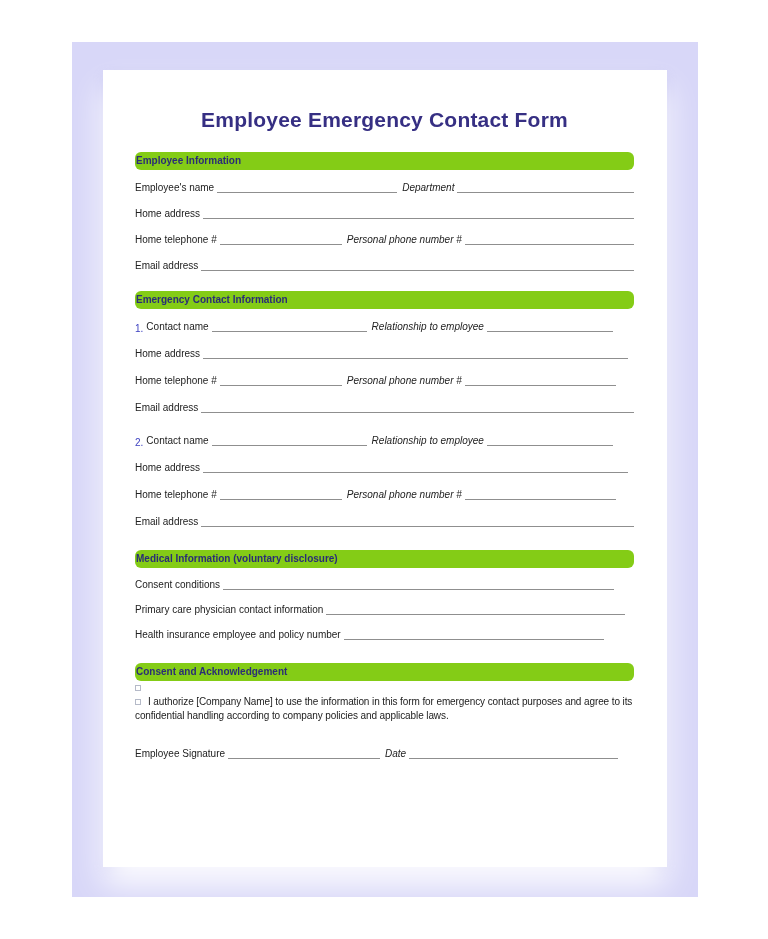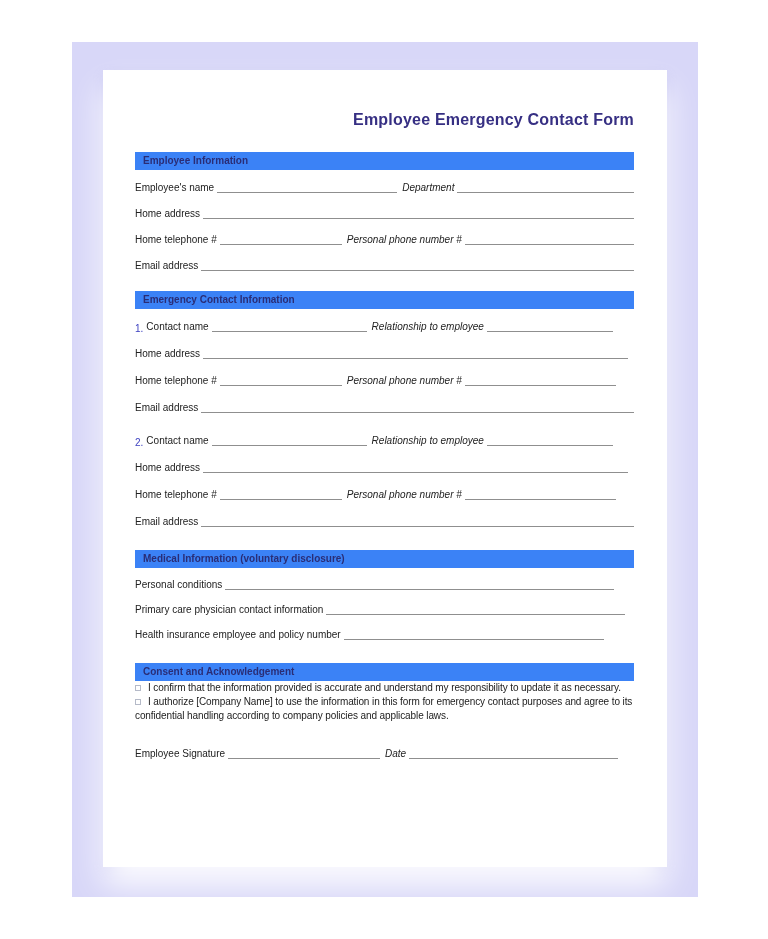--- a/index.html
+++ b/index.html
@@ -12,26 +12,26 @@
     position: absolute; left: 72px; top: 42px; width: 626px; height: 855px;
     background: #d8d7f8;
   }
   .page {
     position: absolute; left: 31px; top: 28px; width: 564px; height: 797px;
     background: #ffffff;
     box-shadow: 0 18px 30px rgba(255,255,255,0.95), 0 4px 10px rgba(140,140,220,0.18);
     padding: 38px 33px 0 32px;
   }
   .form-title {
-    margin: 0; font-size: 16px; line-height: 24px; font-weight: bold;
-    text-align: right; color: #362f83; letter-spacing: 0.2px;
+    margin: 0; font-size: 21px; line-height: 24px; font-weight: bold;
+    text-align: center; color: #362f83; letter-spacing: 0.2px;
   }
   .bar {
-    background: #3b82f6; height: 18px; line-height: 18px; padding-left: 8px;
-    font-weight: bold; color: #2a2d76; white-space: nowrap; overflow: hidden;
+    background: #84cc16; height: 18px; line-height: 18px; padding-left: 1px;
+    font-weight: bold; color: #2a2d76; white-space: nowrap; overflow: hidden; border-radius: 6px;
   }
   .bar.sm { font-size: 10px; }
   .bar.lg { font-size: 10px; }
   .mt10{margin-top:10px}.mt11{margin-top:11px}.mt12{margin-top:12px}.mt13{margin-top:13px}
   .mt14{margin-top:14px}.mt18{margin-top:18px}.mt19{margin-top:19px}.mt20{margin-top:20px}
   .mt21{margin-top:21px}.mt24{margin-top:24px}
   .row {
     display: flex; align-items: flex-end; height: 14px;
     font-size: 10px; color: #222222; white-space: nowrap; justify-content: center;
   }
@@ -129,35 +129,35 @@
         <span class="line in18"></span>
       </div>
       <div class="row mt13">
         <span class="lbl">Email address</span>
         <span class="line"></span>
       </div>
 
       <div class="bar lg mt21">Medical Information (voluntary disclosure)</div>
 
       <div class="row mt10">
-        <span class="lbl">Personal conditions</span>
+        <span class="lbl">Consent conditions</span>
         <span class="line in20"></span>
       </div>
       <div class="row mt11">
         <span class="lbl">Primary care physician contact information</span>
         <span class="line in9"></span>
       </div>
       <div class="row mt11">
         <span class="lbl">Health insurance employee and policy number</span>
         <span class="line in30"></span>
       </div>
 
       <div class="bar lg mt21">Consent and Acknowledgement</div>
 
-      <p class="consent mt11"><span class="cb"></span><span>I confirm that the information provided is accurate and understand my responsibility to update it as necessary.</span></p>
+      <p class="consent mt11"><span class="cb"></span></p>
 
       <p class="consent mt14"><span class="cb"></span><span>I authorize [Company Name] to use the information in this form for emergency contact purposes and agree to its confidential handling according to company policies and applicable laws.</span></p>
 
       <div class="row mt24">
         <span class="lbl">Employee Signature</span>
         <span class="line fixed w152"></span>
         <span class="lbl lbl2">Date</span>
         <span class="line in16"></span>
       </div>
 

